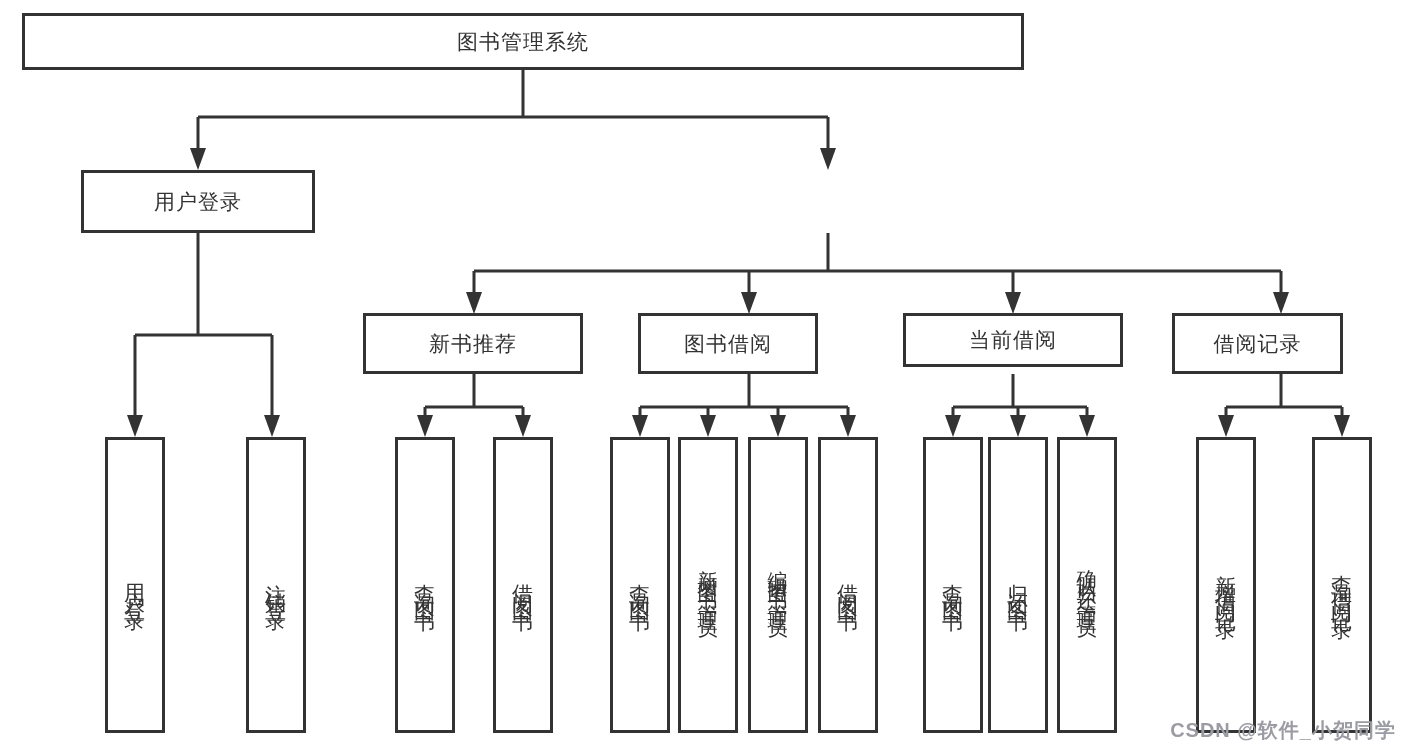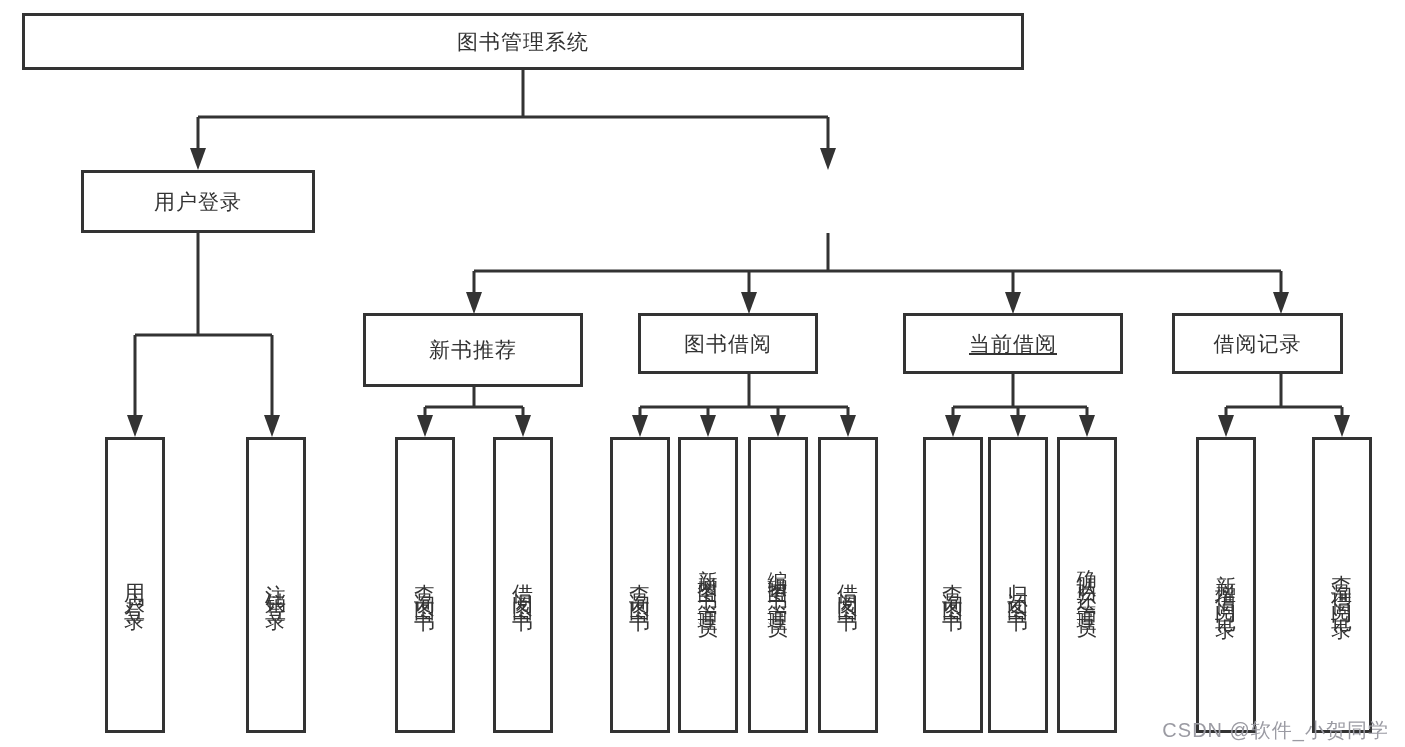--- a/index.html
+++ b/index.html
@@ -45,23 +45,23 @@
     letter-spacing: 9px;
     line-height: 1;
     white-space: nowrap;
   }
   
   #n-root        { left:22px;   top:13px;  width:1002px; height:57px; }
   
   #n-login       { left:81px;   top:170px; width:234px;  height:63px; }
   #n-book-mgmt   { left:712px;  top:170px; width:233px;  height:63px; }
   
-  #n-new-book    { left:363px;  top:313px; width:220px;  height:74px; }
+  #n-new-book    { left:363px;  top:313px; width:220px;  height:61px; }
   #n-book-borrow { left:638px;  top:313px; width:180px;  height:61px; }
-  #n-cur-borrow  { left:903px;  top:313px; width:220px;  height:61px;text-decoration:underline; }
+  #n-cur-borrow  { left:903px;  top:313px; width:220px;  height:54px; }
   #n-records     { left:1172px; top:313px; width:171px;  height:61px; }
   
   .node.v { top:437px; width:60px; height:296px; }
   #n-user-login  { left:105px; }
   #n-logout      { left:246px; }
   #n-nb-query    { left:395px; }
   #n-nb-borrow   { left:493px; }
   #n-bb-query    { left:610px; }
   #n-bb-add      { left:678px; }
   #n-bb-edit     { left:748px; }
@@ -69,27 +69,28 @@
   #n-cb-query    { left:923px; }
   #n-cb-return   { left:988px; }
   #n-cb-confirm  { left:1057px; }
   #n-br-add      { left:1196px; }
   #n-br-query    { left:1312px; }
   
   #n-bb-add span, #n-bb-edit span, #n-cb-confirm span { letter-spacing: 7px; font-size: 20px; }
   #n-br-add span, #n-br-query span { letter-spacing: 9px; }
   #watermark {
     position: absolute;
-    right: 16px;
+    right: 9px;
     bottom: 3px;
     z-index: 5;
     font-size: 20px;
     color: #9b9ba3;
     letter-spacing: 1px;
     white-space: nowrap;
+    font-weight: bold;
   }
   svg path { stroke: #333333; stroke-width: 3; fill: none; }
   svg polygon { fill: #333333; stroke: none; }
 </style>
 </head>
 <body>
 
 <div id="canvas">
 
   <svg id="wires" viewBox="0 0 1405 747" xmlns="http://www.w3.org/2000/svg">

